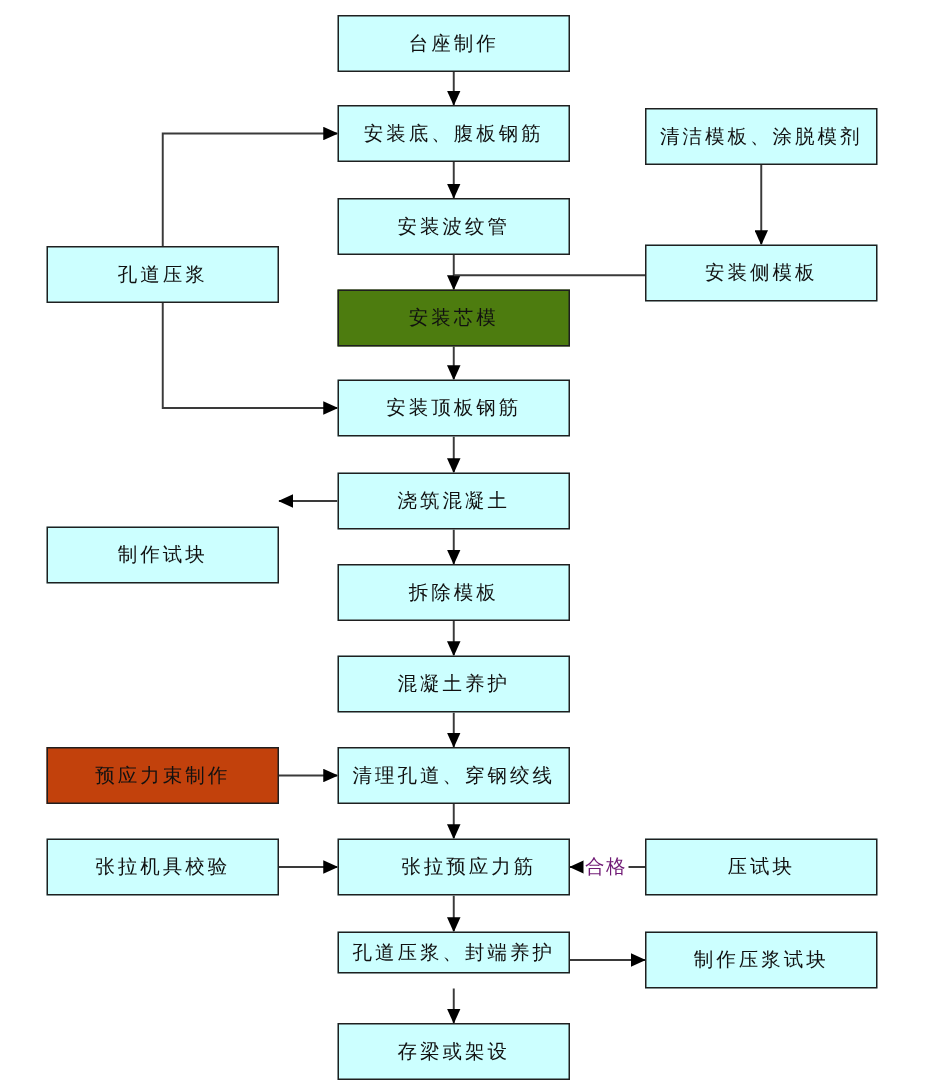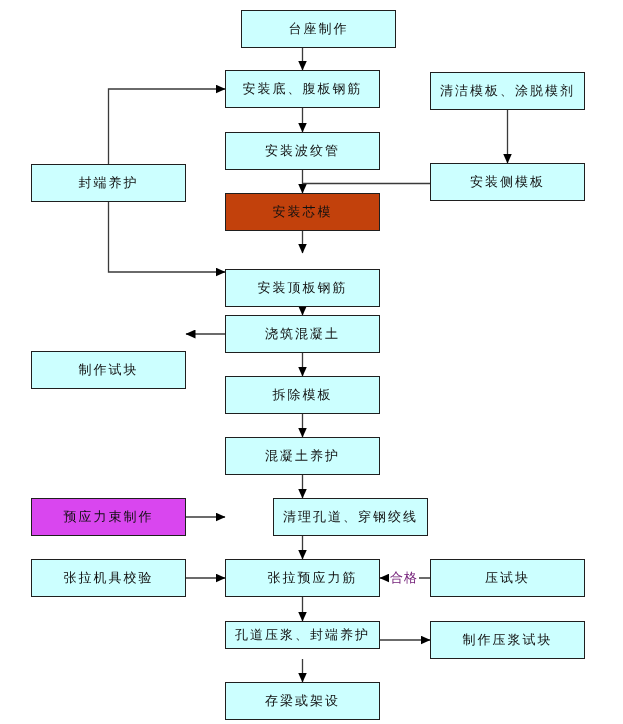--- a/index.html
+++ b/index.html
@@ -75,60 +75,60 @@
         <polyline points="108.5,164 108.5,89 225,89" fill="none" stroke="#3a3a3a" stroke-width="1.3" marker-end="url(#arrowhead)"></polyline>
         <polyline points="108.5,202 108.5,272 225,272" fill="none" stroke="#3a3a3a" stroke-width="1.3" marker-end="url(#arrowhead)"></polyline>
         <polyline points="225,334 186,334" fill="none" stroke="#3a3a3a" stroke-width="1.3" marker-end="url(#arrowhead)"></polyline>
         <polyline points="186,517 225,517" fill="none" stroke="#3a3a3a" stroke-width="1.3" marker-end="url(#arrowhead)"></polyline>
         <polyline points="186,578 225,578" fill="none" stroke="#3a3a3a" stroke-width="1.3" marker-end="url(#arrowhead)"></polyline>
         <polyline points="430,578 380,578" fill="none" stroke="#3a3a3a" stroke-width="1.3" marker-end="url(#arrowhead)"></polyline>
         <polyline points="380,640 430,640" fill="none" stroke="#3a3a3a" stroke-width="1.3" marker-end="url(#arrowhead)"></polyline>
       </g>
   </svg>
   <div id="node-group">
-      <div class="node" style="left: 225px; top: 10px; width: 155px; height: 38px; background: rgb(204, 255, 255); border-color: rgb(31, 31, 31); margin-left: 16px;">
+      <div class="node" style="left: 225px; top: 10px; width: 155px; height: 38px; background: rgb(204, 255, 255); border-color: rgb(31, 31, 31);">
         <span>台座制作</span>
       </div>
       <div class="node" style="left: 225px; top: 70px; width: 155px; height: 38px; background: rgb(204, 255, 255); border-color: rgb(31, 31, 31);">
         <span>安装底、腹板钢筋</span>
       </div>
       <div class="node" style="left: 430px; top: 72px; width: 155px; height: 38px; background: rgb(204, 255, 255); border-color: rgb(31, 31, 31);">
         <span>清洁模板、涂脱模剂</span>
       </div>
       <div class="node" style="left: 225px; top: 132px; width: 155px; height: 38px; background: rgb(204, 255, 255); border-color: rgb(31, 31, 31);">
         <span>安装波纹管</span>
       </div>
       <div class="node" style="left: 31px; top: 164px; width: 155px; height: 38px; background: rgb(204, 255, 255); border-color: rgb(31, 31, 31);">
-        <span>封端养护</span>
+        <span>孔道压浆</span>
       </div>
       <div class="node" style="left: 430px; top: 163px; width: 155px; height: 38px; background: rgb(204, 255, 255); border-color: rgb(31, 31, 31);">
         <span>安装侧模板</span>
       </div>
-      <div class="node" style="left: 225px; top: 193px; width: 155px; height: 38px; background: #c2410c; border-color: rgb(31, 31, 31);">
+      <div class="node" style="left: 225px; top: 193px; width: 155px; height: 38px; background: #4d7c0f; border-color: rgb(31, 31, 31);">
         <span>安装芯模</span>
       </div>
-      <div class="node" style="left: 225px; top: 253px; width: 155px; height: 38px; background: rgb(204, 255, 255); border-color: rgb(31, 31, 31); margin-top: 16px;">
+      <div class="node" style="left: 225px; top: 253px; width: 155px; height: 38px; background: rgb(204, 255, 255); border-color: rgb(31, 31, 31);">
         <span>安装顶板钢筋</span>
       </div>
       <div class="node" style="left: 31px; top: 315px; width: 155px; height: 38px; background: rgb(204, 255, 255); border-color: rgb(31, 31, 31); margin-top: 36px;">
         <span>制作试块</span>
       </div>
       <div class="node" style="left: 225px; top: 315px; width: 155px; height: 38px; background: rgb(204, 255, 255); border-color: rgb(31, 31, 31);">
         <span>浇筑混凝土</span>
       </div>
       <div class="node" style="left: 225px; top: 376px; width: 155px; height: 38px; background: rgb(204, 255, 255); border-color: rgb(31, 31, 31);">
         <span>拆除模板</span>
       </div>
       <div class="node" style="left: 225px; top: 437px; width: 155px; height: 38px; background: rgb(204, 255, 255); border-color: rgb(31, 31, 31);">
         <span>混凝土养护</span>
       </div>
-      <div class="node" style="left: 31px; top: 498px; width: 155px; height: 38px; background: #d946ef; border-color: rgb(31, 31, 31);">
+      <div class="node" style="left: 31px; top: 498px; width: 155px; height: 38px; background: #c2410c; border-color: rgb(31, 31, 31);">
         <span>预应力束制作</span>
       </div>
-      <div class="node" style="left: 225px; top: 498px; width: 155px; height: 38px; background: rgb(204, 255, 255); border-color: rgb(31, 31, 31); margin-left: 48px;">
+      <div class="node" style="left: 225px; top: 498px; width: 155px; height: 38px; background: rgb(204, 255, 255); border-color: rgb(31, 31, 31);">
         <span>清理孔道、穿钢绞线</span>
       </div>
       <div class="node" style="left: 31px; top: 559px; width: 155px; height: 38px; background: rgb(204, 255, 255); border-color: rgb(31, 31, 31);">
         <span>张拉机具校验</span>
       </div>
       <div class="node" style="left: 225px; top: 559px; width: 155px; height: 38px; background: rgb(204, 255, 255); border-color: rgb(31, 31, 31); padding-left: 20px;">
         <span>张拉预应力筋</span>
       </div>
       <div class="node" style="left: 430px; top: 559px; width: 155px; height: 38px; background: rgb(204, 255, 255); border-color: rgb(31, 31, 31);">
         <span>压试块</span>

